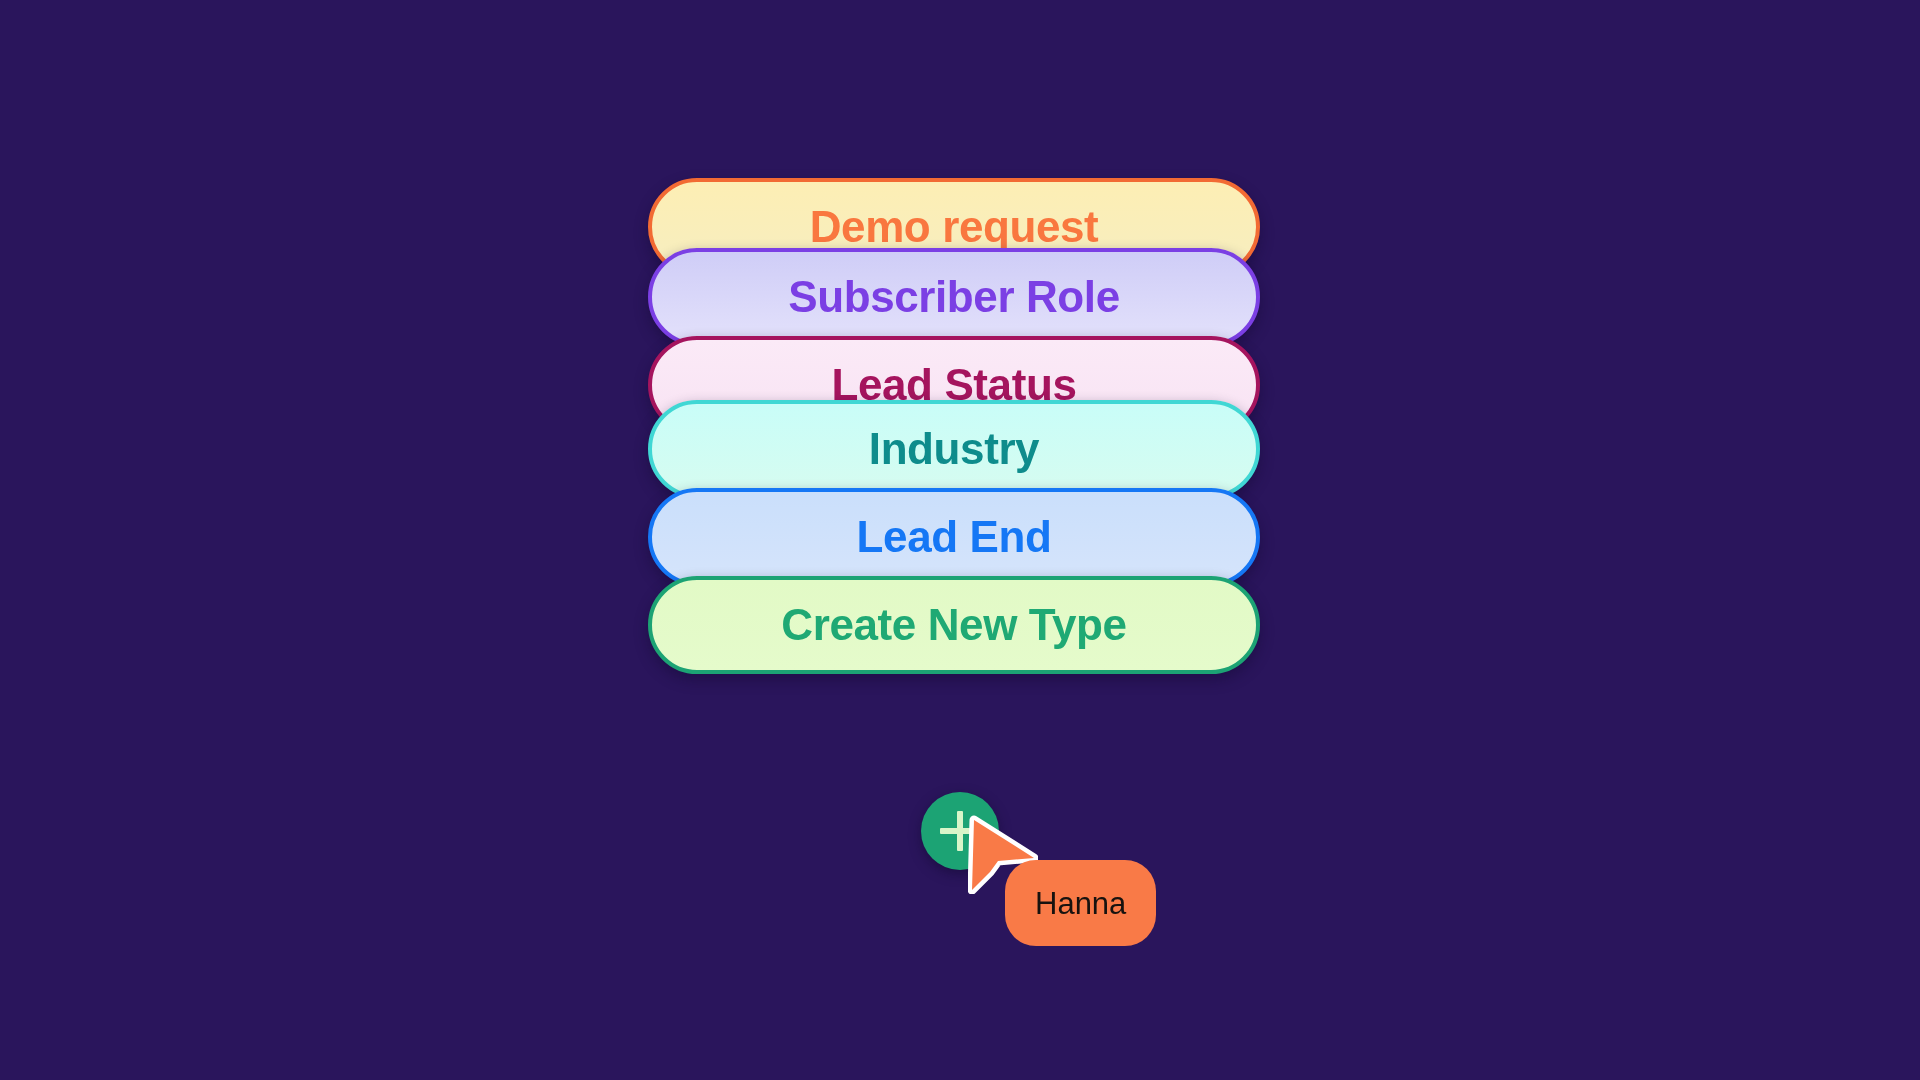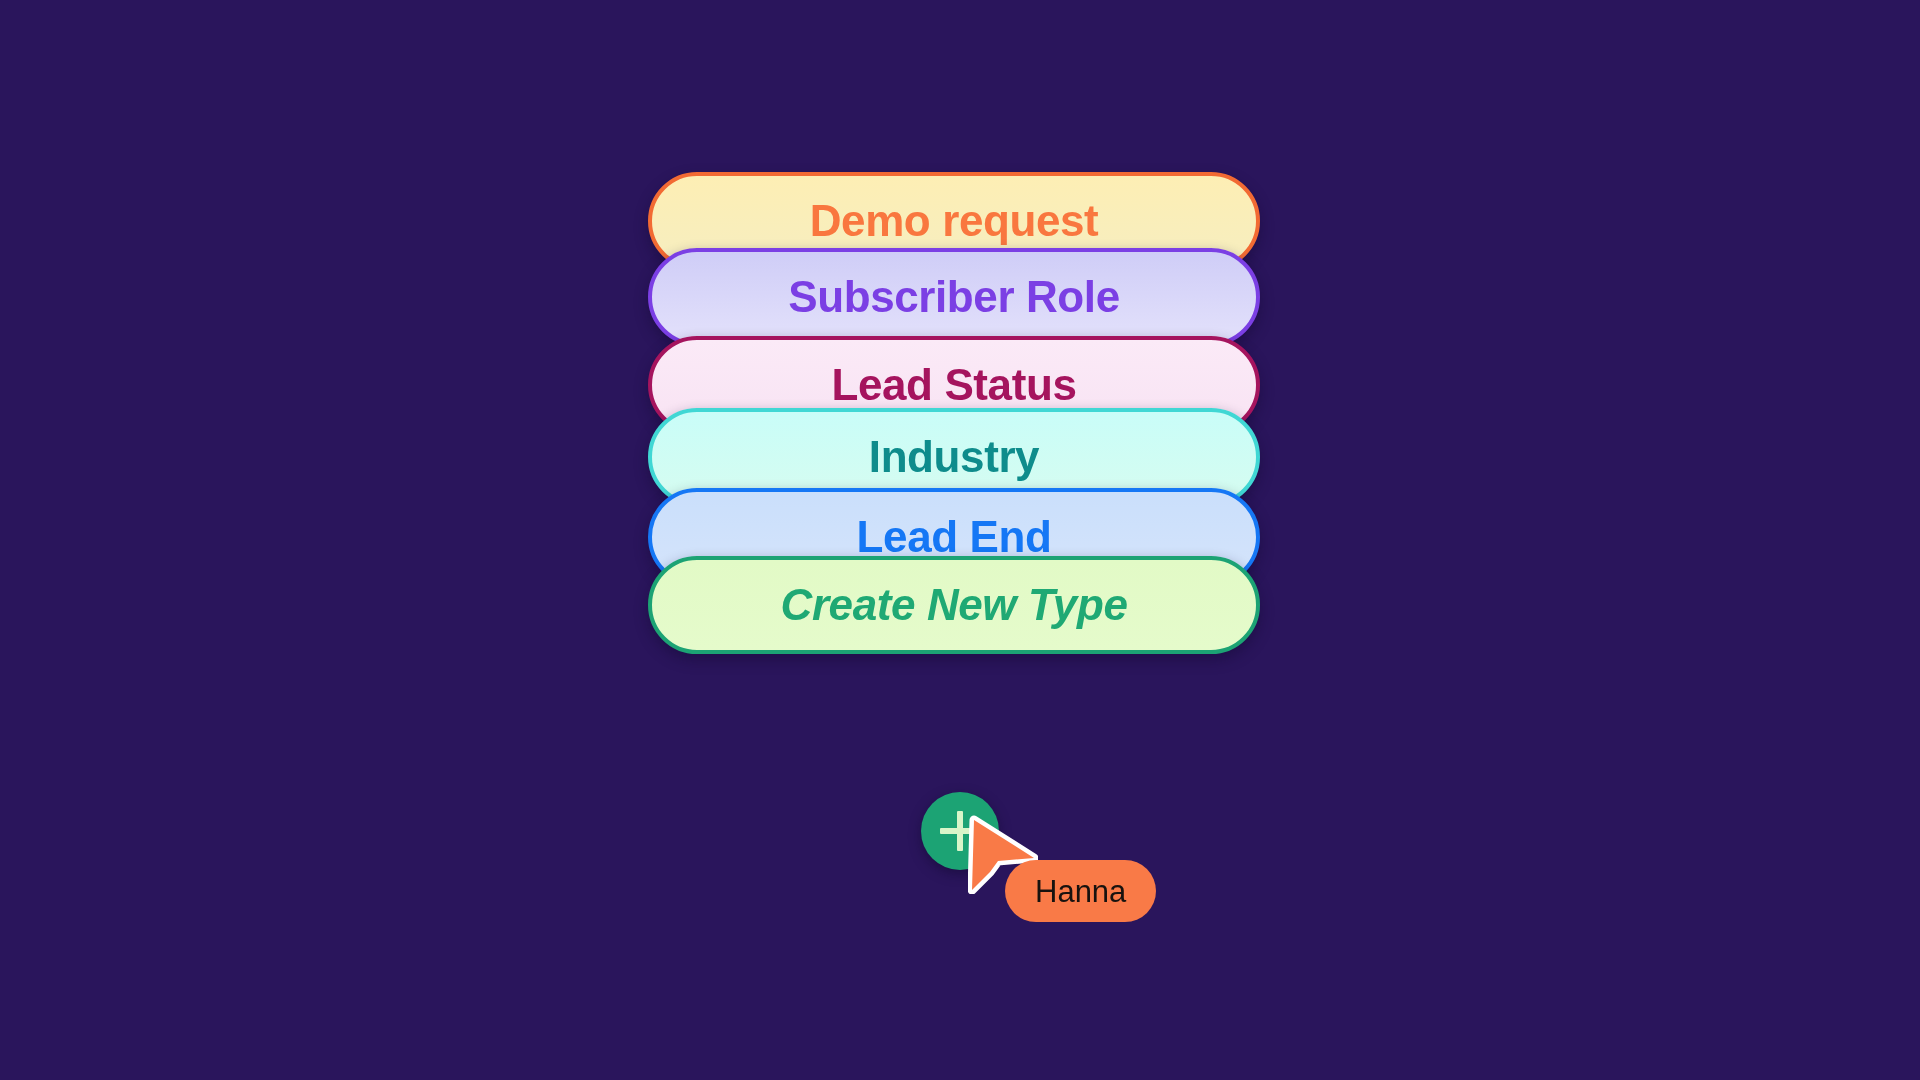--- a/index.html
+++ b/index.html
@@ -98,21 +98,21 @@
     height: 82px;
     pointer-events: none;
   }
 
   
   #user-name-tag {
     position: absolute;
     left: 1005px;
     top: 860px;
     height: 62px;
-    padding: 0 30px;
+    padding: 12px 30px;
     border-radius: 31px;
     background: #f97a47;
     display: flex;
     align-items: center;
     justify-content: center;
   }
   #user-name-tag .name-text {
     font-size: 31px;
     font-weight: 400;
     color: #17120f;
@@ -121,41 +121,41 @@
     user-select: none;
   }
 </style>
 </head>
 <body style="background: rgb(42, 21, 92);">
 
 <div id="stage">
 
   <div id="pill-stack">
 
-    <div class="pill" style="top: 4px; z-index: 1; border-color: rgb(242, 106, 51); background: linear-gradient(rgb(253, 238, 180) 0%, rgb(246, 238, 192) 100%);">
+    <div class="pill" style="top: 10px; z-index: 1; border-color: rgb(242, 106, 51); background: linear-gradient(rgb(253, 238, 180) 0%, rgb(246, 238, 192) 100%);">
       <span class="pill-label" style="color: rgb(249, 119, 63);">Demo request</span>
     </div>
 
     <div class="pill" style="top: 80px; z-index: 2; border-color: rgb(123, 63, 228); background: linear-gradient(rgb(207, 205, 247) 0%, rgb(227, 225, 251) 100%);">
       <span class="pill-label" style="color: rgb(123, 63, 228);">Subscriber Role</span>
     </div>
 
     <div class="pill" style="top: 168px; z-index: 3; border-color: rgb(165, 20, 94); background: linear-gradient(rgb(251, 234, 247) 0%, rgb(248, 227, 243) 100%);">
       <span class="pill-label" style="color: rgb(165, 20, 94);">Lead Status</span>
     </div>
 
-    <div class="pill" style="top: 240px; z-index: 4; border-color: rgb(64, 215, 212); background: linear-gradient(rgb(201, 253, 248) 0%, rgb(214, 252, 240) 100%);">
+    <div class="pill" style="top: 232px; z-index: 4; border-color: rgb(64, 215, 212); background: linear-gradient(rgb(201, 253, 248) 0%, rgb(214, 252, 240) 100%);">
       <span class="pill-label" style="color: rgb(14, 140, 140);">Industry</span>
     </div>
 
     <div class="pill" style="top: 320px; z-index: 5; border-color: rgb(21, 119, 245); background: linear-gradient(rgb(202, 223, 251) 0%, rgb(213, 228, 251) 100%);">
       <span class="pill-label" style="color: rgb(21, 119, 245);">Lead End</span>
     </div>
 
-    <div class="pill" style="top: 388px; z-index: 6; border-color: rgb(28, 163, 116); background: linear-gradient(rgb(226, 250, 198) 0%, rgb(229, 251, 203) 100%); font-style: italic;">
+    <div class="pill" style="top: 408px; z-index: 6; border-color: rgb(28, 163, 116); background: linear-gradient(rgb(226, 250, 198) 0%, rgb(229, 251, 203) 100%);">
       <span class="pill-label" style="color: rgb(31, 169, 116);">Create New Type</span>
     </div>
 
   </div>
 
   <div id="add-type-button" style="background: rgb(28, 163, 116);">
     <span class="plus-glyph" style="--glyph: #d9f5c9;"></span>
   </div>
 
   <svg id="cursor-pointer" viewBox="0 0 70 82">

